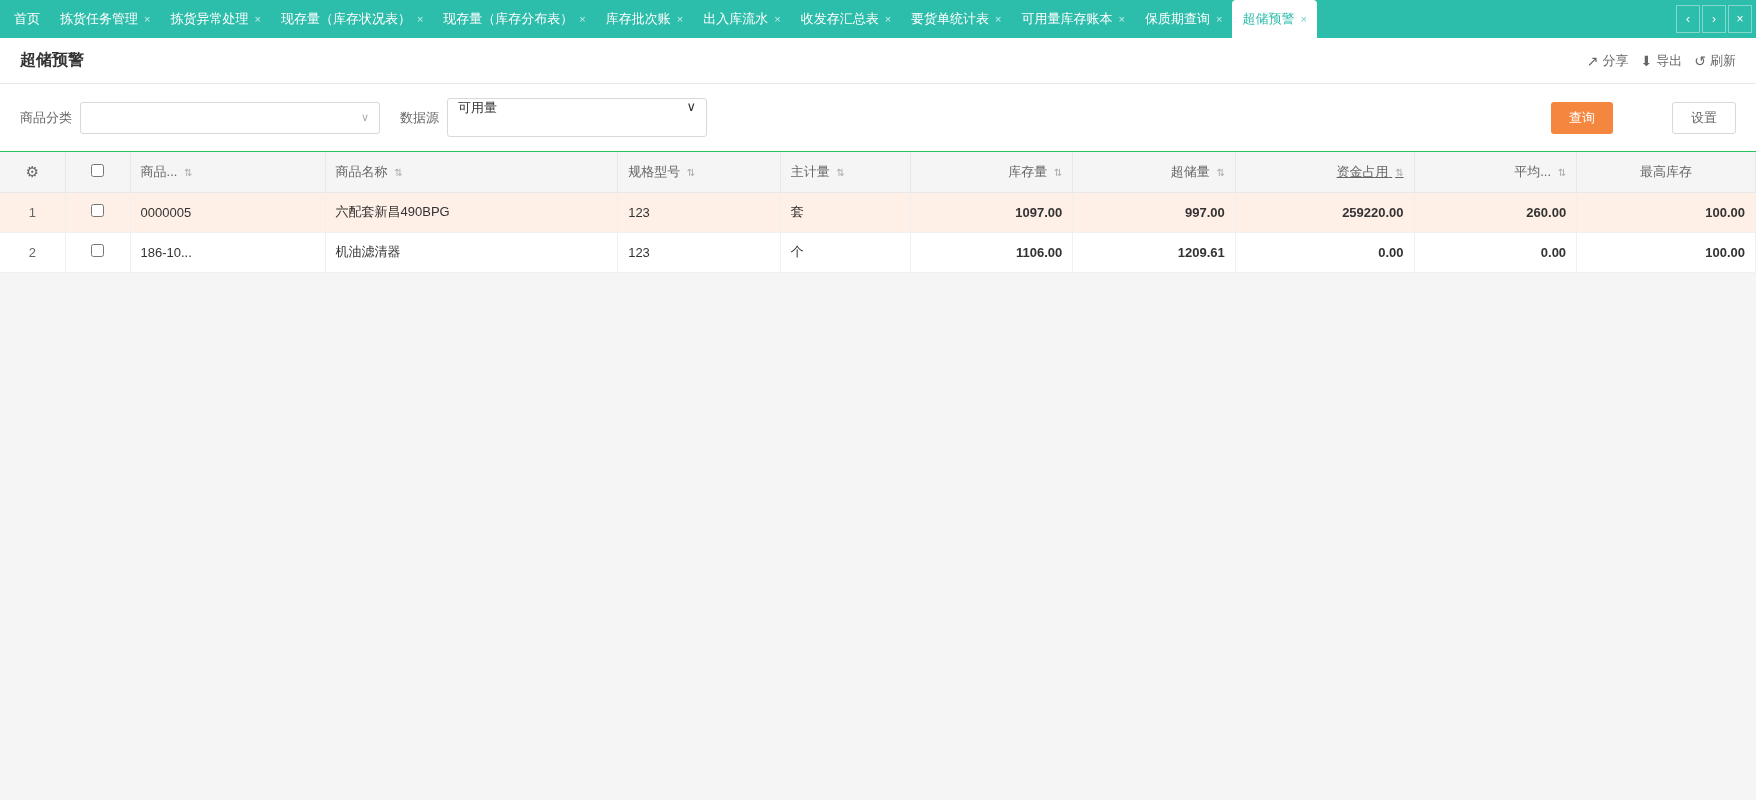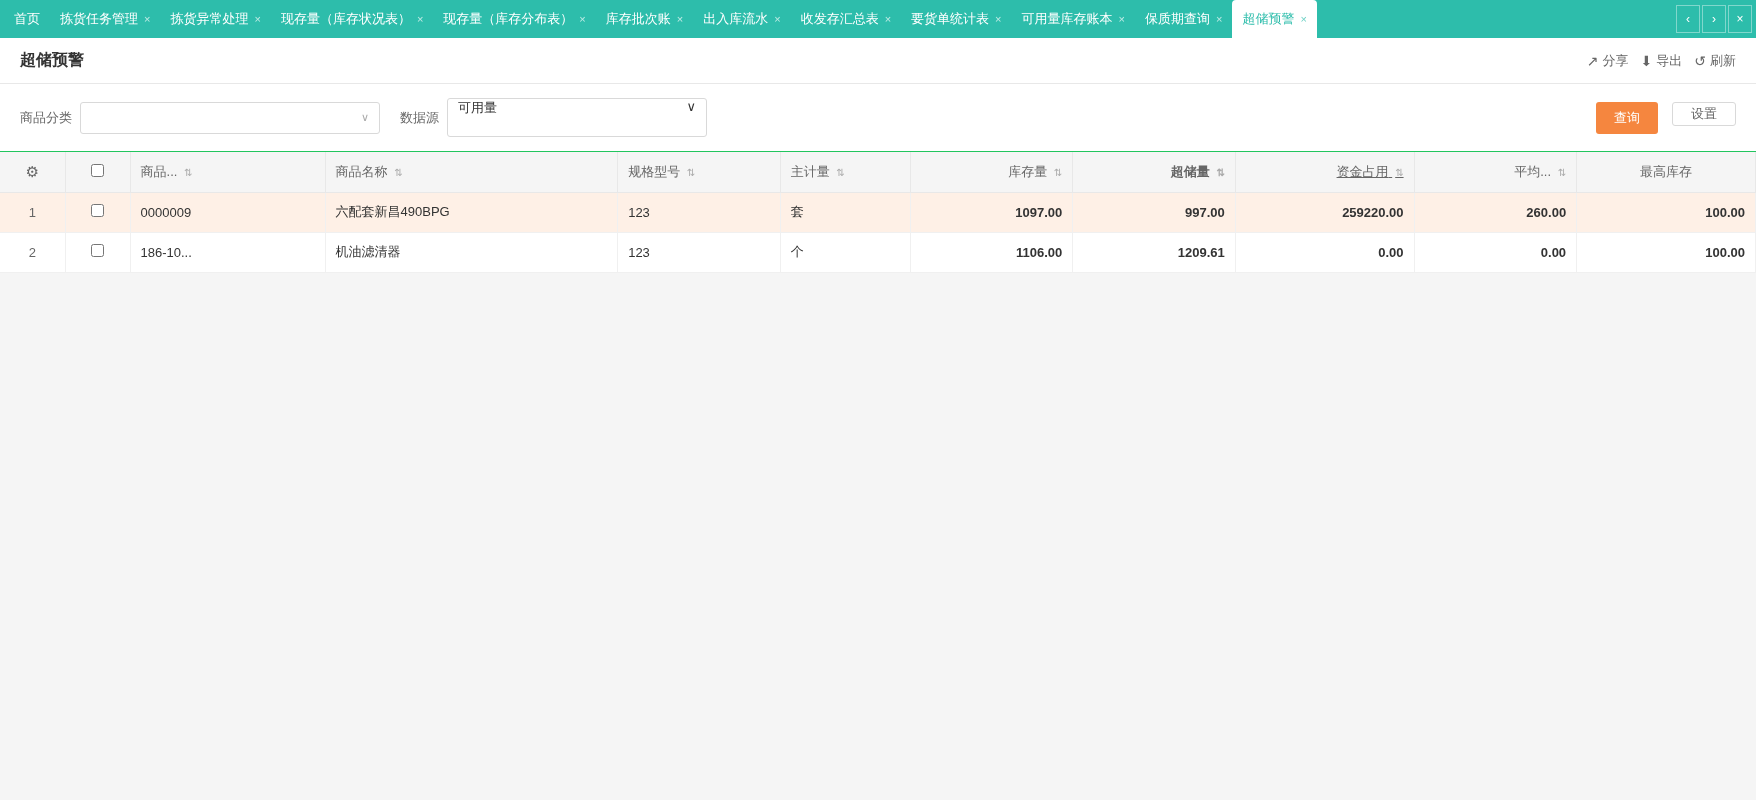--- a/index.html
+++ b/index.html
@@ -129,41 +129,42 @@
       align-items: flex-start;
       justify-content: space-between;
       cursor: pointer;
       background: #fff;
       font-size: 13px;
     }
 
     .filter-actions {
       margin-left: auto;
       display: flex;
-      gap: 14px;
+      gap: 24px;
     }
     .btn-primary {
       background: #f5863f;
       color: #fff;
       border: none;
       border-radius: 3px;
       padding: 0 18px;
       height: 32px;
       cursor: pointer;
       font-size: 13px;
     }
     .btn-default {
       background: #fff;
       color: #666;
       border: 1px solid #d9d9d9;
       border-radius: 3px;
       padding: 0 18px;
-      height: 24px;
-      cursor: pointer;
-      font-size: 13px;
+      height: 32px;
+      cursor: pointer;
+      font-size: 13px;
+      margin-left: 35px;
     }
 
     
     .table-container {
       background: #fff;
       margin: 0;
     }
     table {
       width: 100%;
       border-collapse: collapse;
@@ -198,21 +199,21 @@
 
     .gear-icon { font-size: 15px; color: #666; cursor: pointer; }
     input[type="checkbox"] { cursor: pointer; }
 
     .col-index { width: 40px; text-align: center; }
     .col-goods-code { width: 120px; }
     .col-goods-name { width: 180px; }
     .col-spec { width: 100px; }
     .col-unit { width: 80px; }
     .col-stock { width: 100px; text-align: right; }
-    .col-over { width: 100px; text-align: right; font-weight: bold; }
+    .col-over { width: 100px; text-align: right; }
     .col-capital { width: 110px; text-align: right; text-decoration: underline; }
     .col-avg { width: 100px; text-align: right; }
     .col-max { width: 110px; text-align: right; }
 
     td.num { text-align: right; font-weight: bold; }
   </style>
 </head>
 <body>
 
 <div class="top-nav">
@@ -359,21 +360,21 @@
         </th>
         <th class="col-max" style="text-align:center;">
           <span>最高库存</span>
         </th>
       </tr>
     </thead>
     <tbody id="table-body">
     <tr class="row-highlighted">
       <td class="row-num">1</td>
       <td style="text-align:center;"><input type="checkbox" style=""></td>
-      <td>0000009</td>
+      <td>0000005</td>
       <td>六配套新昌490BPG</td>
       <td>123</td>
       <td>套</td>
       <td class="num">1097.00</td>
       <td class="num">997.00</td>
       <td class="num">259220.00</td>
       <td class="num">260.00</td>
       <td class="num">100.00</td>
     </tr>
         <tr>

